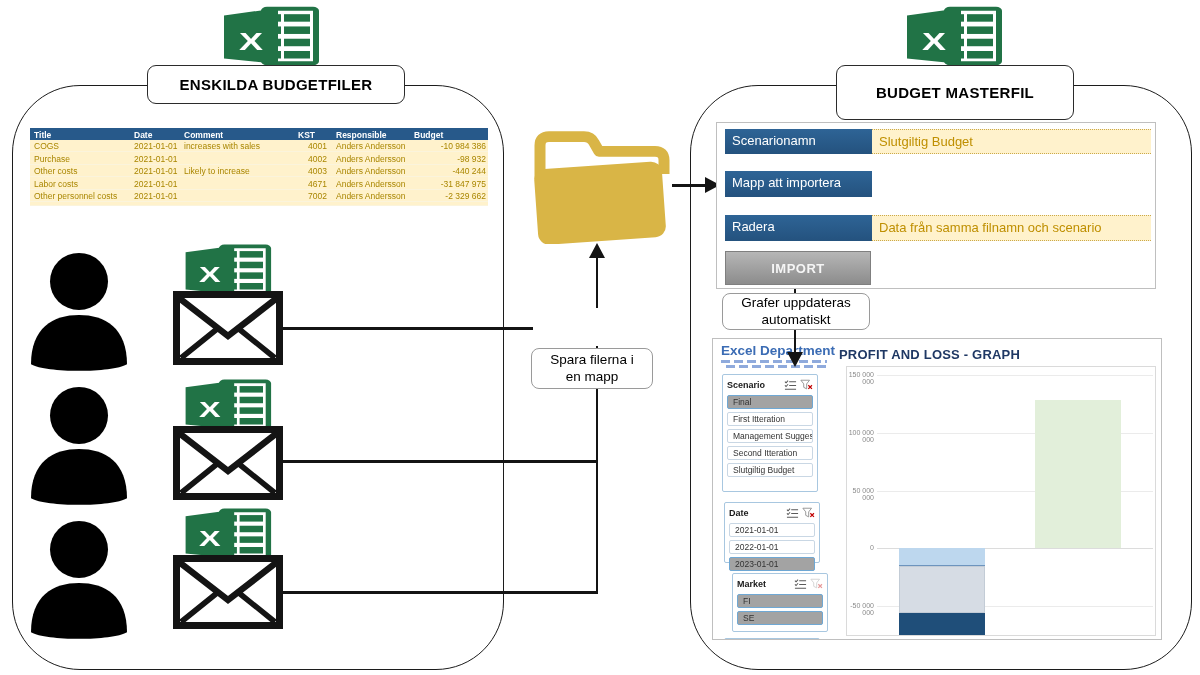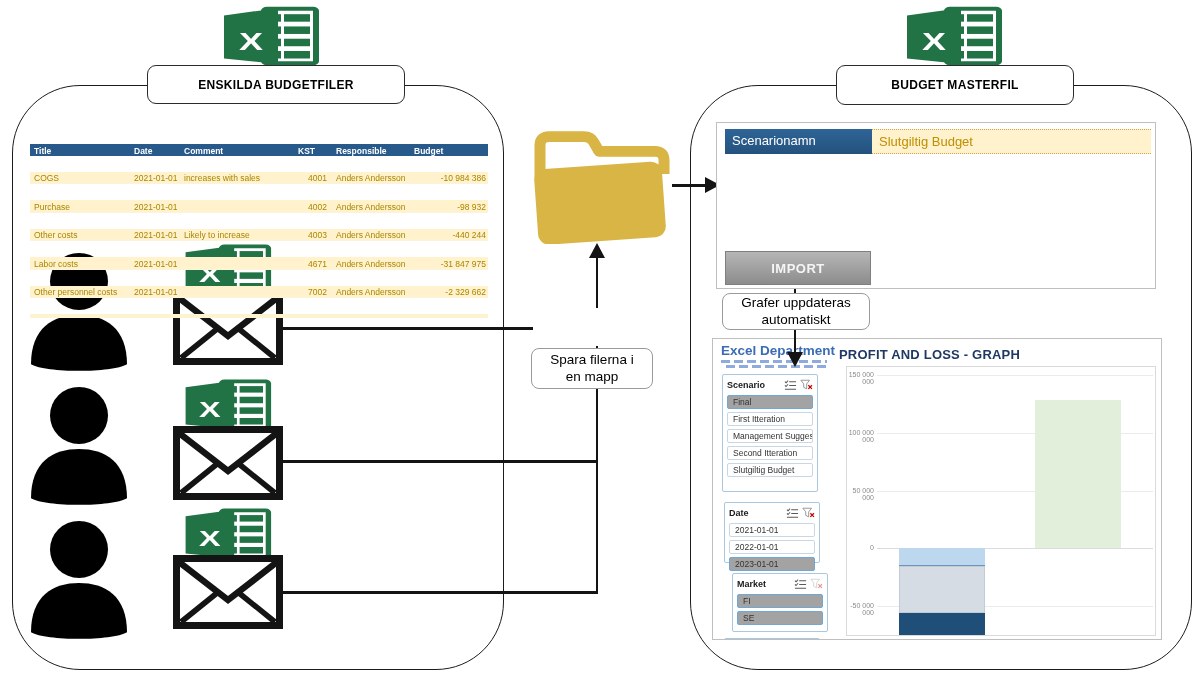--- a/index.html
+++ b/index.html
@@ -3,24 +3,24 @@
 <meta charset="utf-8">
 <style>
   * { box-sizing: border-box; margin: 0; padding: 0; }
   html,body { width:1200px; height:675px; background:#fff; overflow:hidden;
     font-family:"Liberation Sans", sans-serif; }
   .abs { position:absolute; }
   
   .bigbox { border:1.8px solid #1c1c1c; border-radius:68px; background:transparent; }
   .titlebox { border:1.6px solid #2b2b2b; border-radius:9px; background:#fff;
     display:flex; align-items:center; justify-content:center;
-    font-size:12px; font-weight:bold; letter-spacing:.3px; color:#000; z-index:6; }
+    font-size:15px; font-weight:bold; letter-spacing:.3px; color:#000; z-index:6; }
   
   .btable { font-size:8.5px; z-index:5; }
-  .t-row { display:flex;margin-top:16px; }
+  .t-row { display:flex; }
   .t-head { background:#27598A; color:#fff; font-weight:bold; }
   .t-data { background:#FFF2CC; color:#A98600; border-bottom:1px solid #FBF4DC; }
   .t-cell { padding:1.5px 3px 0 4px; white-space:nowrap; overflow:hidden; }
   .c0{width:100px}.c1{width:50px}.c2{width:102px}.c3{width:50px;text-align:right;padding-right:5px}
   .c4{width:76px}.c5{width:80px;text-align:right;padding-right:2px}
   .t-head .c3{text-align:center}.t-head .c5{text-align:left;padding-left:6px}
   .t-partial { height:4px; overflow:hidden; }
   
   .hline { background:#141414; height:2.5px; z-index:1; }
   .vline { background:#141414; width:2.5px; z-index:1; }
@@ -287,30 +287,35 @@
       <rect x="51" y="48" width="10" height="11"></rect>
         <rect x="64" y="48" width="26" height="11"></rect>
       <rect x="51" y="66" width="10" height="11"></rect>
         <rect x="64" y="66" width="26" height="11"></rect>
     </g>
     <polygon points="4,14 58,3 58,85 4,77" fill="#217346"></polygon>
     <text x="31" y="64" font-size="36" font-weight="bold" fill="#fff" text-anchor="middle" font-family="Liberation Sans, sans-serif">X</text>
     </svg>
   </div>
 
-<div class="abs titlebox" style="left:836px; top:65px; width:238px; height:40px;">
+<div class="abs titlebox" style="left:836px; top:65px; width:238px; height:55px;">
   <span>BUDGET MASTERFIL</span>
 </div>
 
 <div class="abs panel" style="left:716px; top:122px; width:440px; height:167px;">
   <div class="srow" style="left:8px; top:6px; height:25px;">
     <div class="slabel">Scenarionamn</div>
     <div class="svalue">Slutgiltig Budget</div>
   </div>
   <div class="srow" style="left:8px; top:48px; height:26px;">
+    <div class="slabel">Mapp att importera</div>
+  </div>
+  <div class="srow" style="left:8px; top:92px; height:26px;">
+    <div class="slabel">Radera</div>
+    <div class="svalue">Data från samma filnamn och scenario</div>
   </div>
   <div class="abs importbtn" style="left:8px; top:128px; width:146px; height:34px;">
     <span>IMPORT</span>
   </div>
 </div>
 
 <div class="abs vline" style="left:793.5px; top:289px; height:5px;"></div>
 <div class="abs notebox" style="left:722px; top:293px; width:148px; height:37px;">
   <span>Grafer uppdateras</span>
   <span>automatiskt</span>

